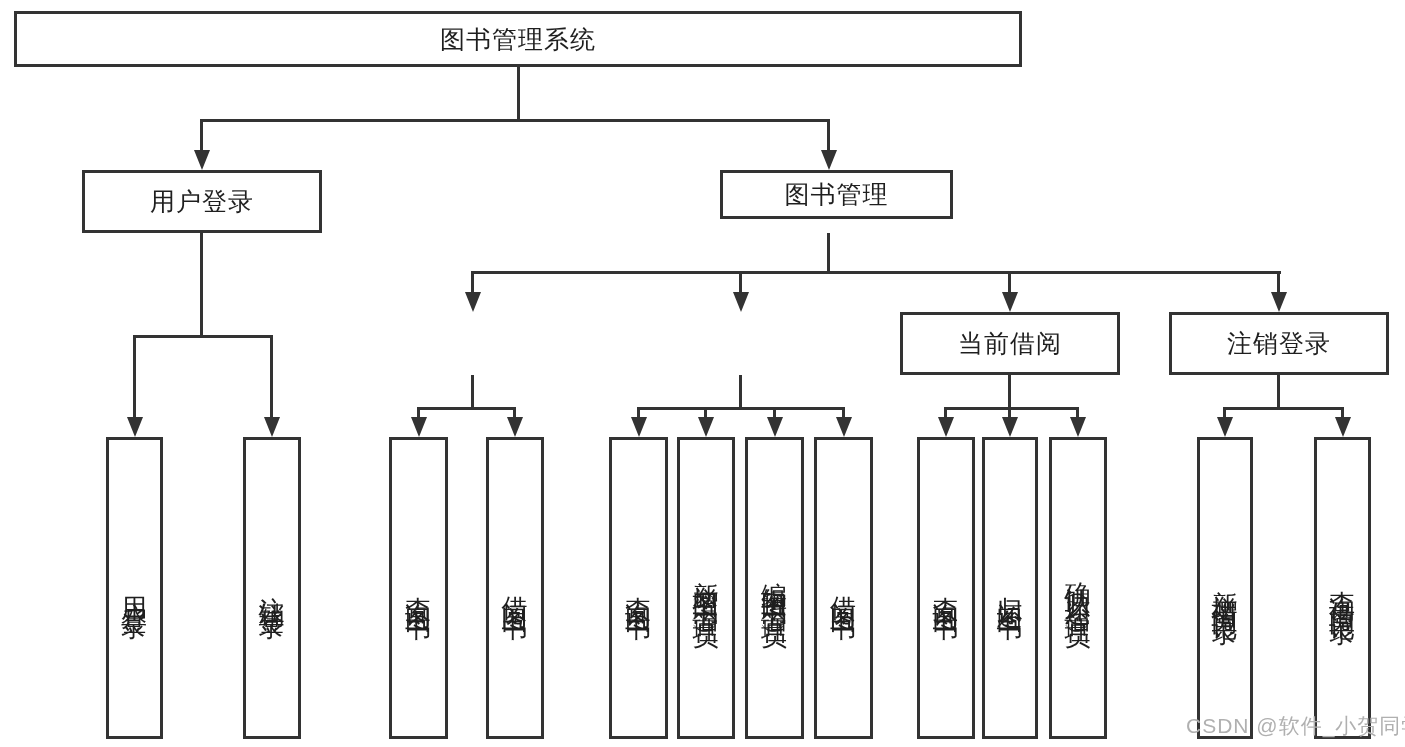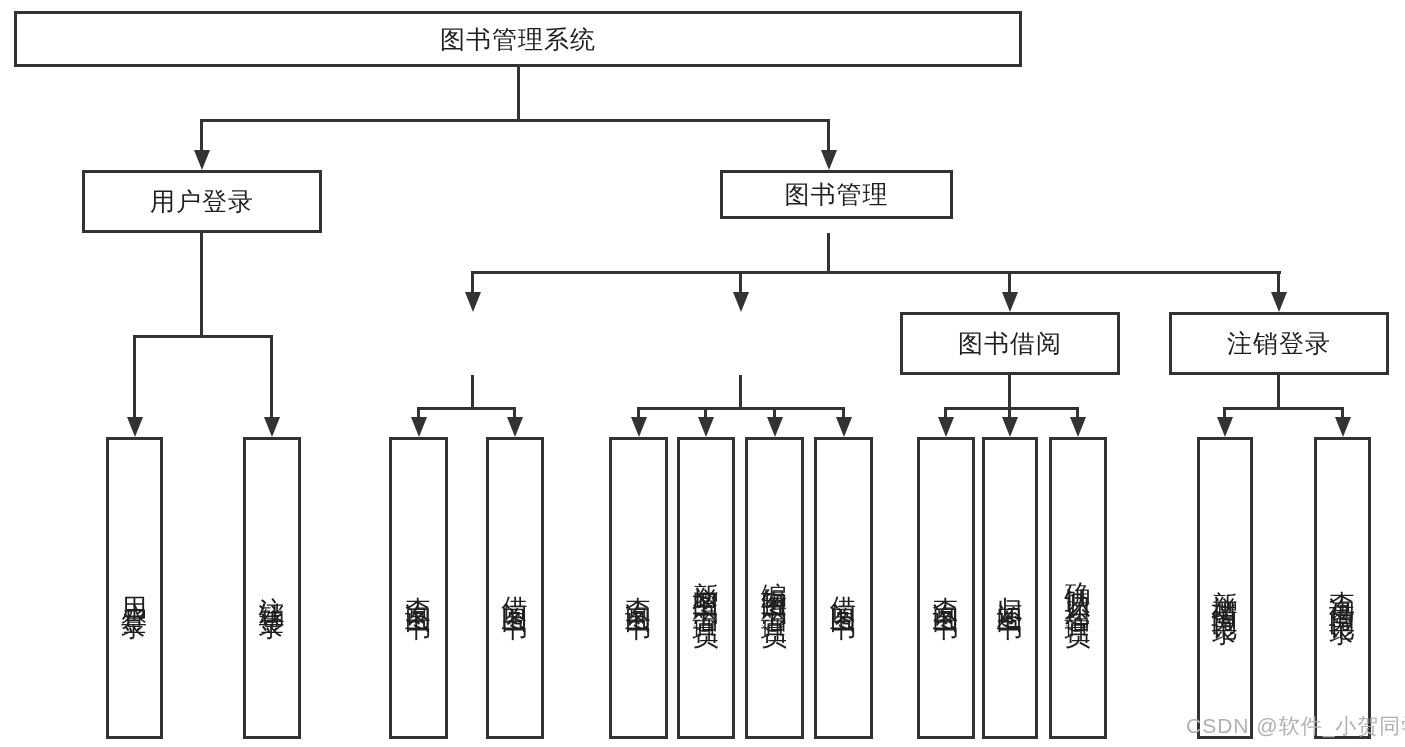--- a/index.html
+++ b/index.html
@@ -84,21 +84,21 @@
   <div class="vline" style="left:471px;top:271px;height:21px;"></div>
   <div class="arrow" style="left:465px;top:292px;"></div>
   <div class="vline" style="left:739px;top:271px;height:21px;"></div>
   <div class="arrow" style="left:733px;top:292px;"></div>
   <div class="vline" style="left:1008px;top:271px;height:21px;"></div>
   <div class="arrow" style="left:1002px;top:292px;"></div>
   <div class="vline" style="left:1277px;top:271px;height:21px;"></div>
   <div class="arrow" style="left:1271px;top:292px;"></div>
 
   <div class="node" style="left:900px;top:312px;width:220px;height:63px;">
-    <span class="h-label">图书借阅</span>
+    <span class="h-label">当前借阅</span>
   </div>
   <div class="node" style="left:1169px;top:312px;width:220px;height:63px;">
     <span class="h-label">注销登录</span>
   </div>
 
   <div class="vline" style="left:471px;top:375px;height:32px;"></div>
   <div class="hline" style="left:417px;top:407px;width:99px;"></div>
   <div class="vline" style="left:417px;top:407px;height:10px;"></div>
   <div class="arrow" style="left:411px;top:417px;"></div>
   <div class="vline" style="left:513px;top:407px;height:10px;"></div>

